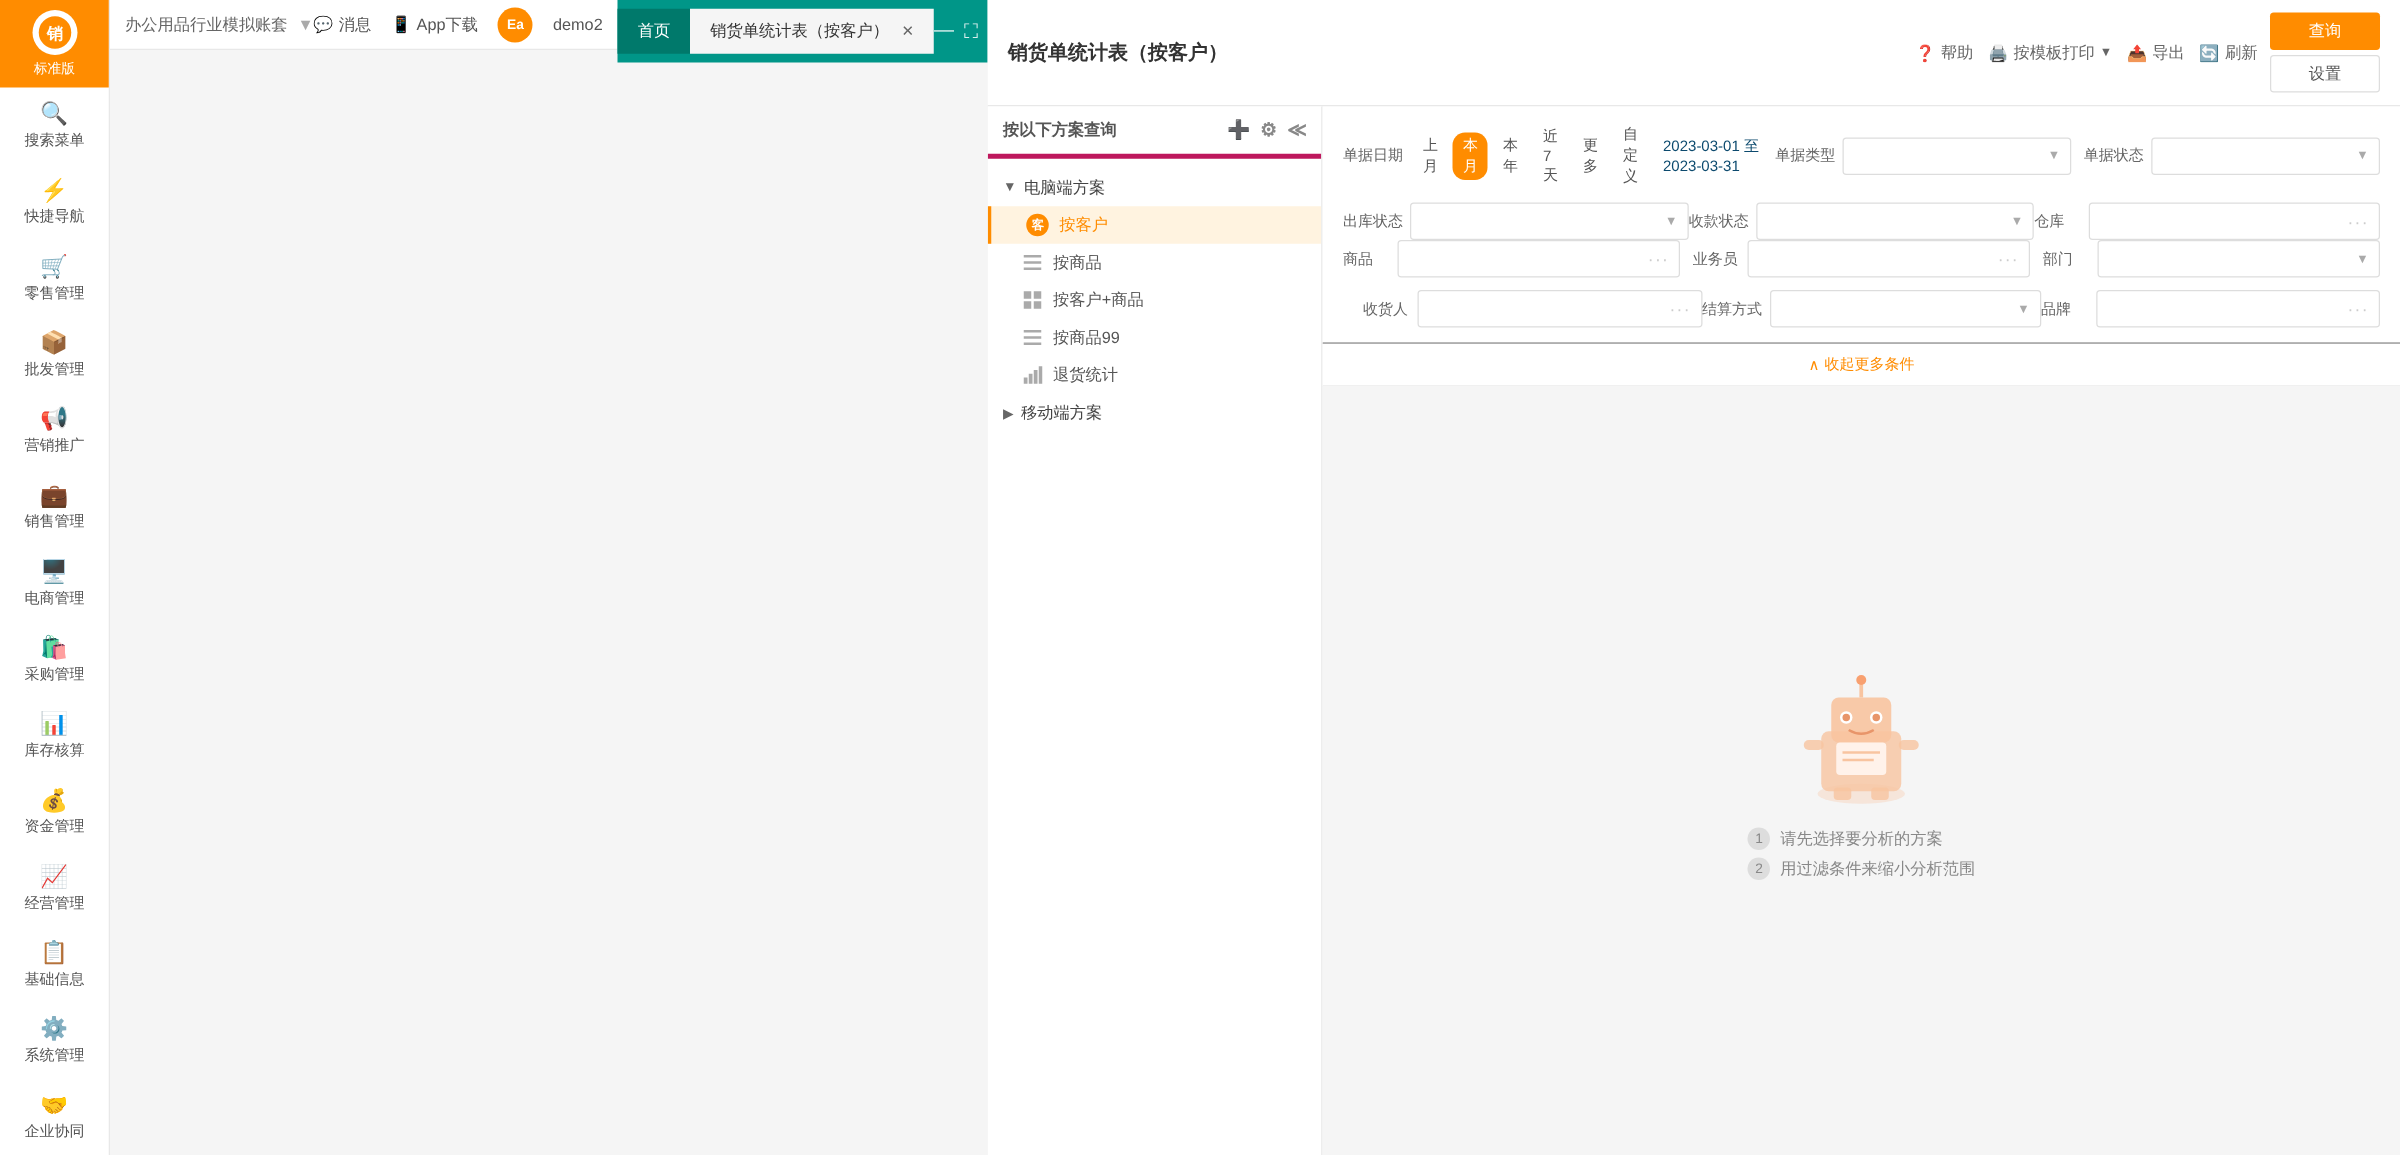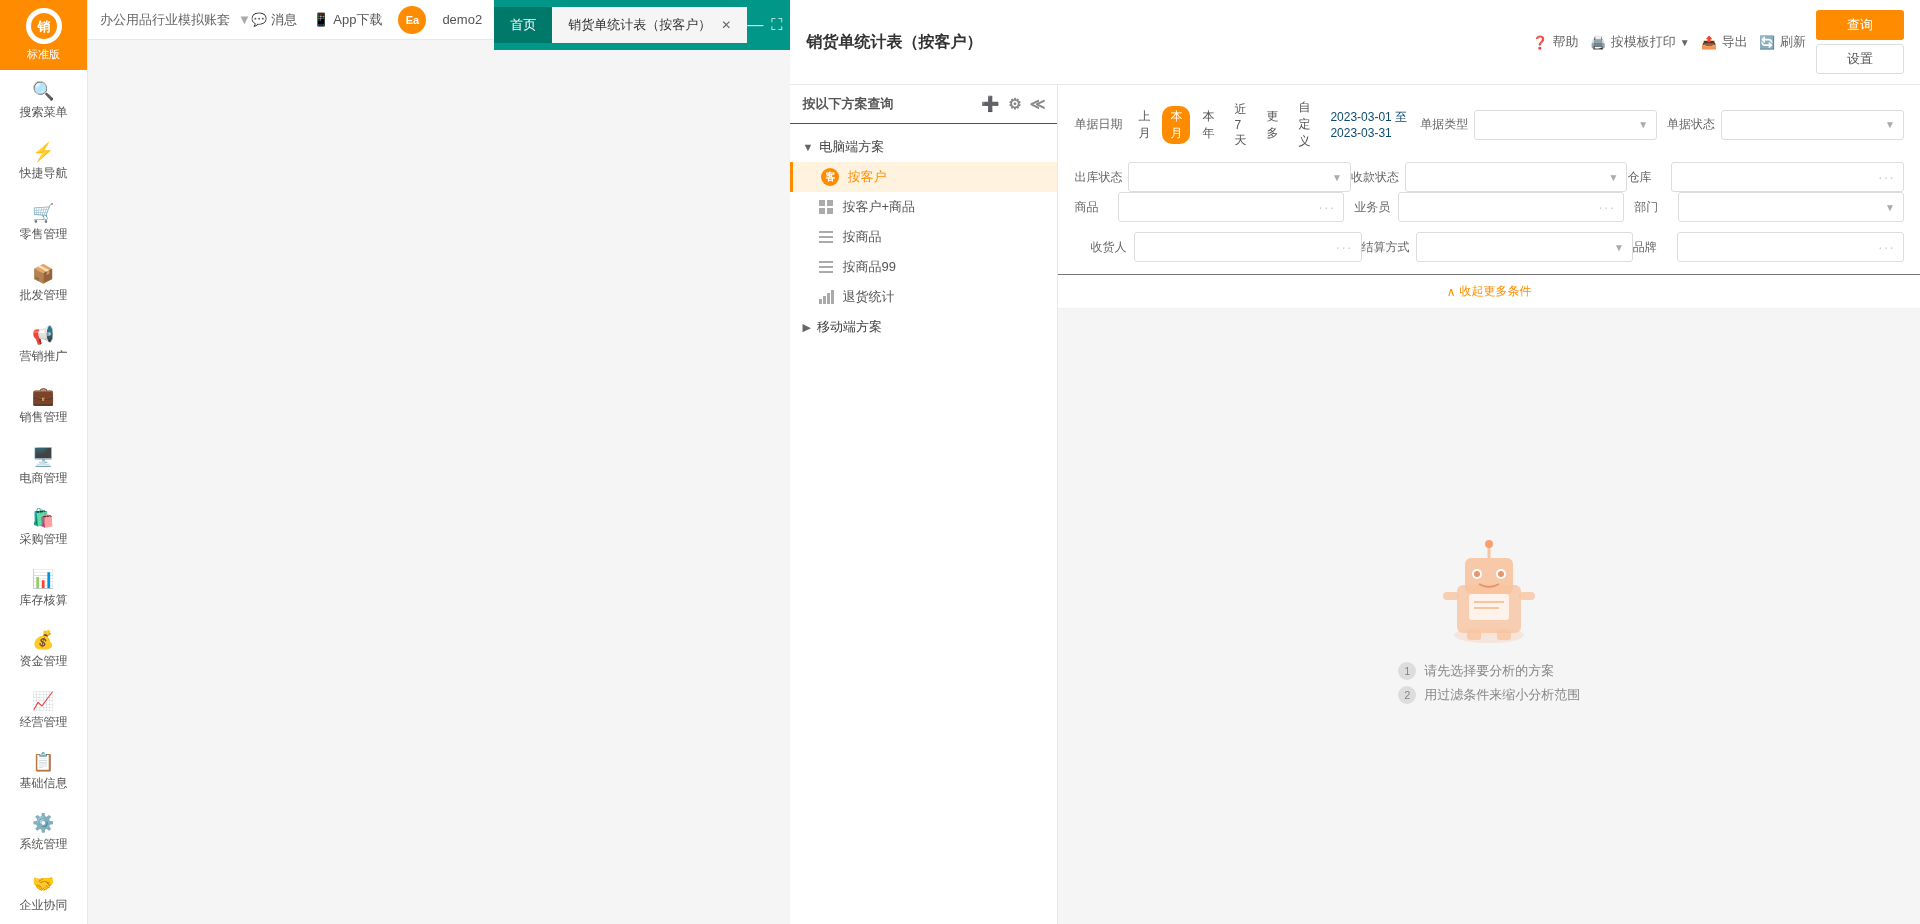--- a/index.html
+++ b/index.html
@@ -221,21 +221,21 @@
       display: flex;
       flex-direction: column;
       flex-shrink: 0;
       overflow-y: auto;
     }
     .left-panel-header {
       padding: 10px 12px;
       display: flex;
       align-items: center;
       justify-content: space-between;
-      border-bottom: 1px solid #be185d;
+      border-bottom: 4px solid #be185d;
       font-size: 13px;
       color: #555;
       font-weight: bold;
     }
     .left-panel-header .header-icons {
       display: flex;
       gap: 8px;
       align-items: center;
     }
     .left-panel-header .header-icons span {
@@ -581,38 +581,38 @@
           </div>
 
           <div class="tree-child active">
             <div class="child-icon">客</div>
             <span>按客户</span>
           </div>
 
           <div class="tree-child">
             <div class="child-icon-img">
               <svg width="16" height="16" viewBox="0 0 16 16">
+                  <rect x="1" y="2" width="14" height="2" fill="#aaa"></rect>
+                  <rect x="1" y="7" width="14" height="2" fill="#aaa"></rect>
+                  <rect x="1" y="12" width="14" height="2" fill="#aaa"></rect>
+                </svg>
+            </div>
+            <span>按商品</span>
+          </div>
+
+          <div class="tree-child">
+            <div class="child-icon-img">
+              <svg width="16" height="16" viewBox="0 0 16 16">
                   <rect x="1" y="1" width="6" height="6" fill="#aaa"></rect>
                   <rect x="9" y="1" width="6" height="6" fill="#aaa"></rect>
                   <rect x="1" y="9" width="6" height="6" fill="#aaa"></rect>
                   <rect x="9" y="9" width="6" height="6" fill="#aaa"></rect>
                 </svg>
             </div>
             <span>按客户+商品</span>
-          </div>
-
-          <div class="tree-child">
-            <div class="child-icon-img">
-              <svg width="16" height="16" viewBox="0 0 16 16">
-                  <rect x="1" y="2" width="14" height="2" fill="#aaa"></rect>
-                  <rect x="1" y="7" width="14" height="2" fill="#aaa"></rect>
-                  <rect x="1" y="12" width="14" height="2" fill="#aaa"></rect>
-                </svg>
-            </div>
-            <span>按商品</span>
           </div>
 
           <div class="tree-child">
             <div class="child-icon-img">
               <svg width="16" height="16" viewBox="0 0 16 16">
                   <rect x="1" y="2" width="14" height="2" fill="#aaa"></rect>
                   <rect x="1" y="7" width="14" height="2" fill="#aaa"></rect>
                   <rect x="1" y="12" width="14" height="2" fill="#aaa"></rect>
                 </svg>
             </div>

